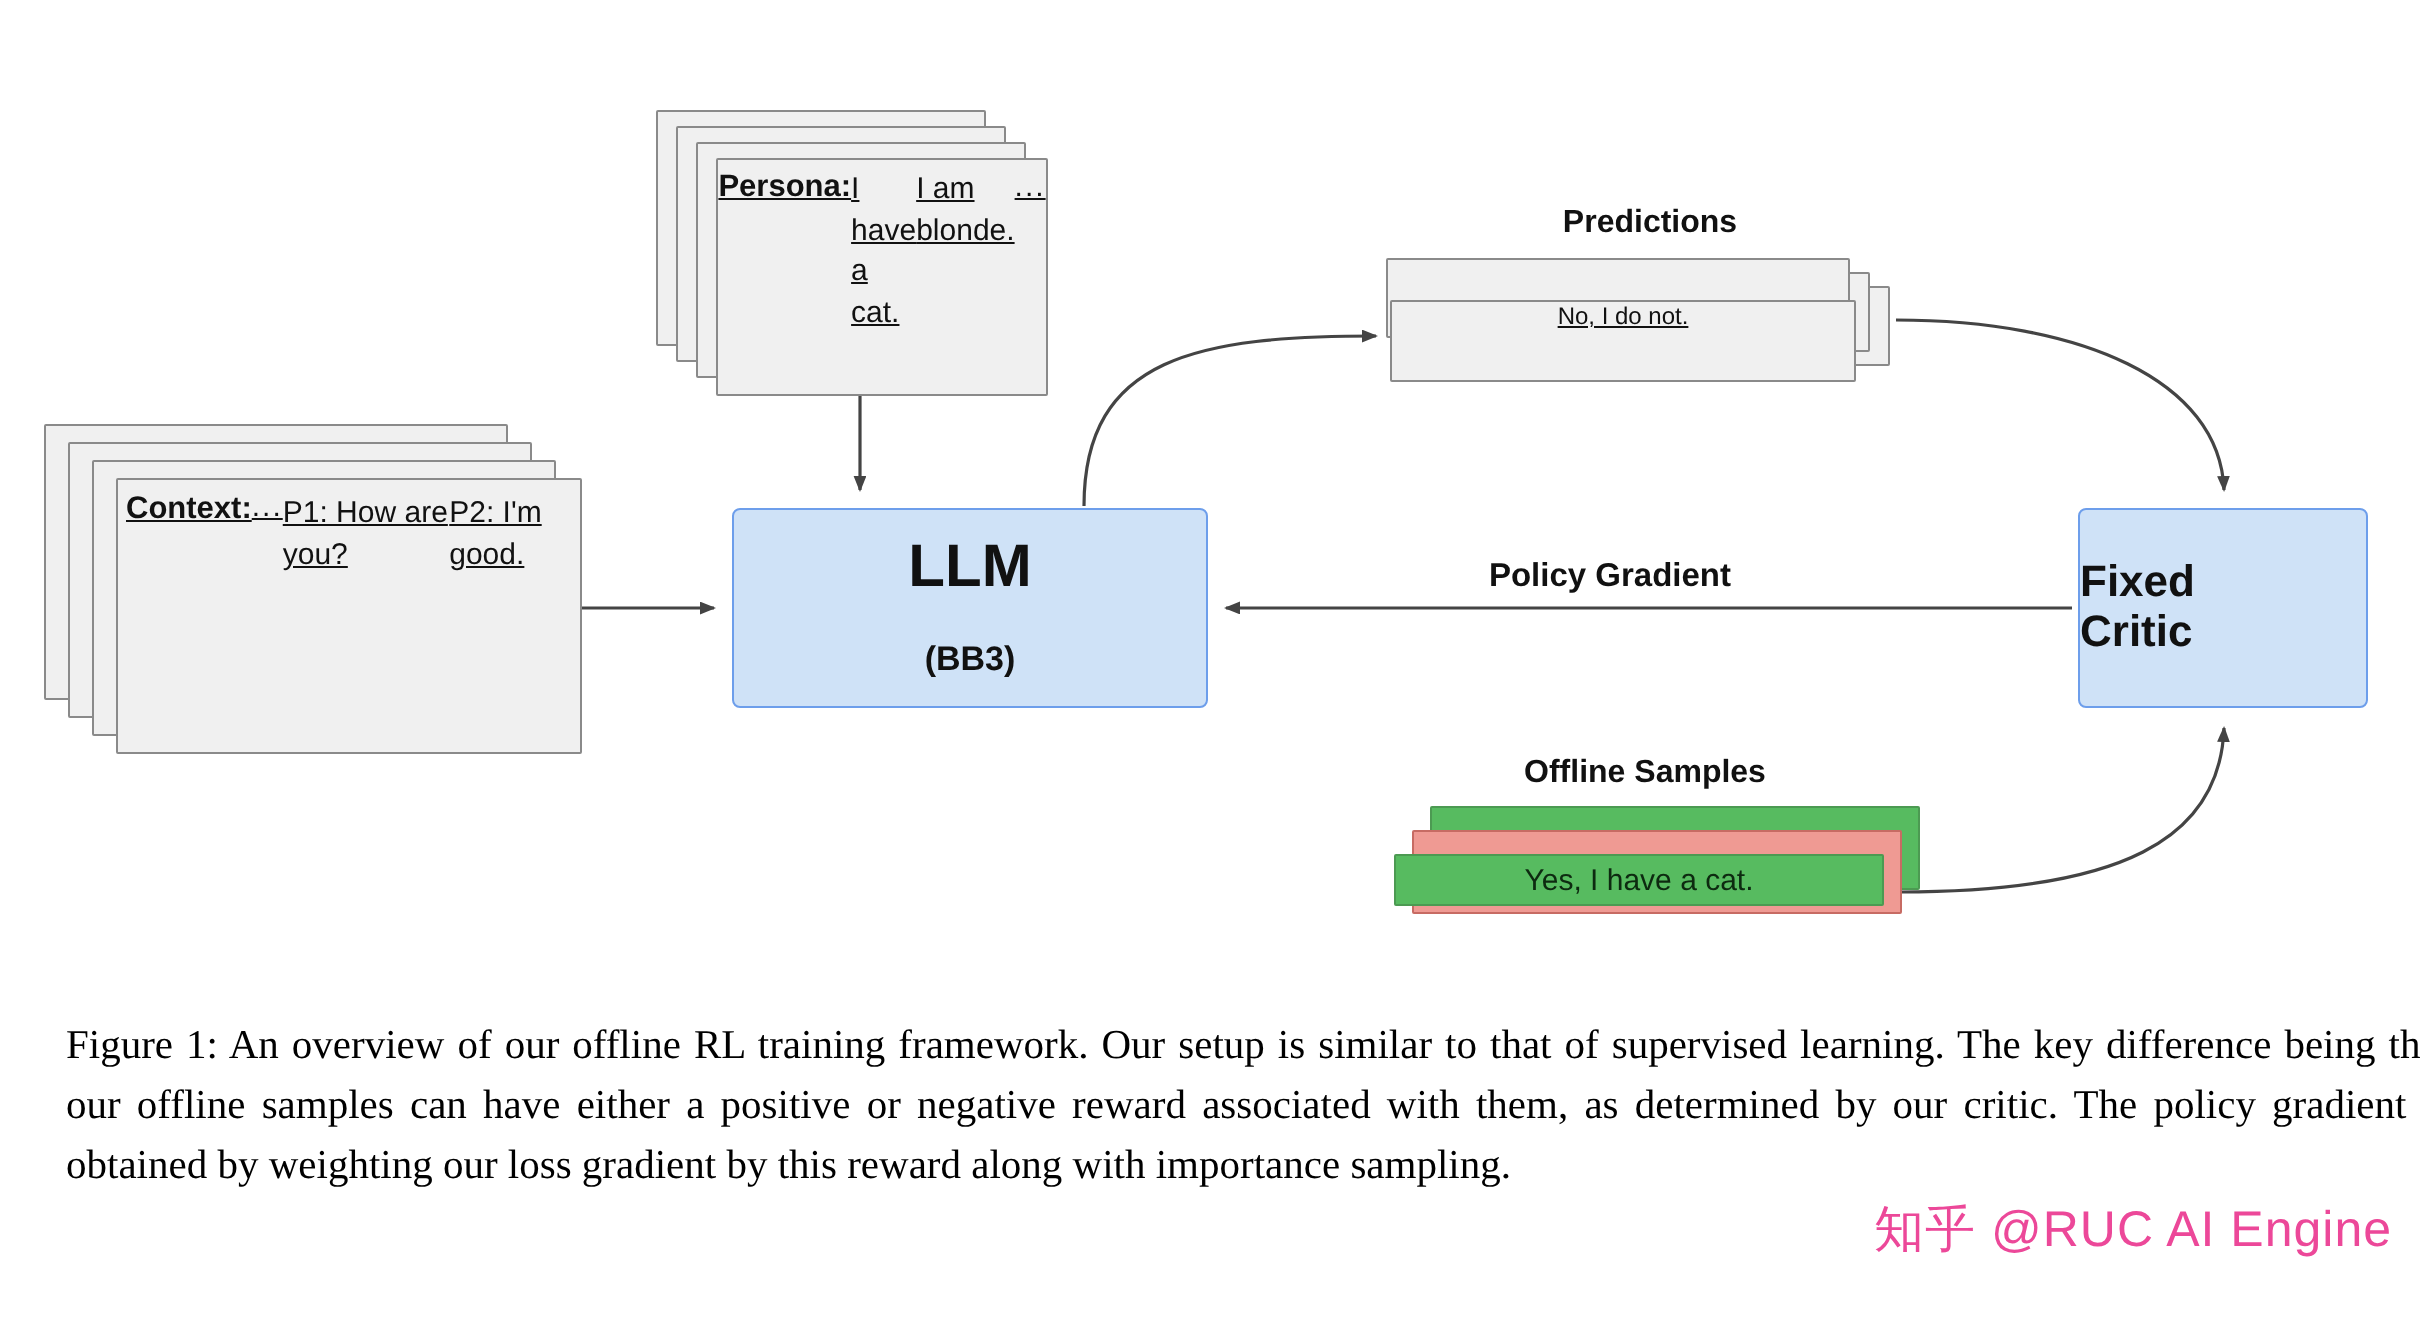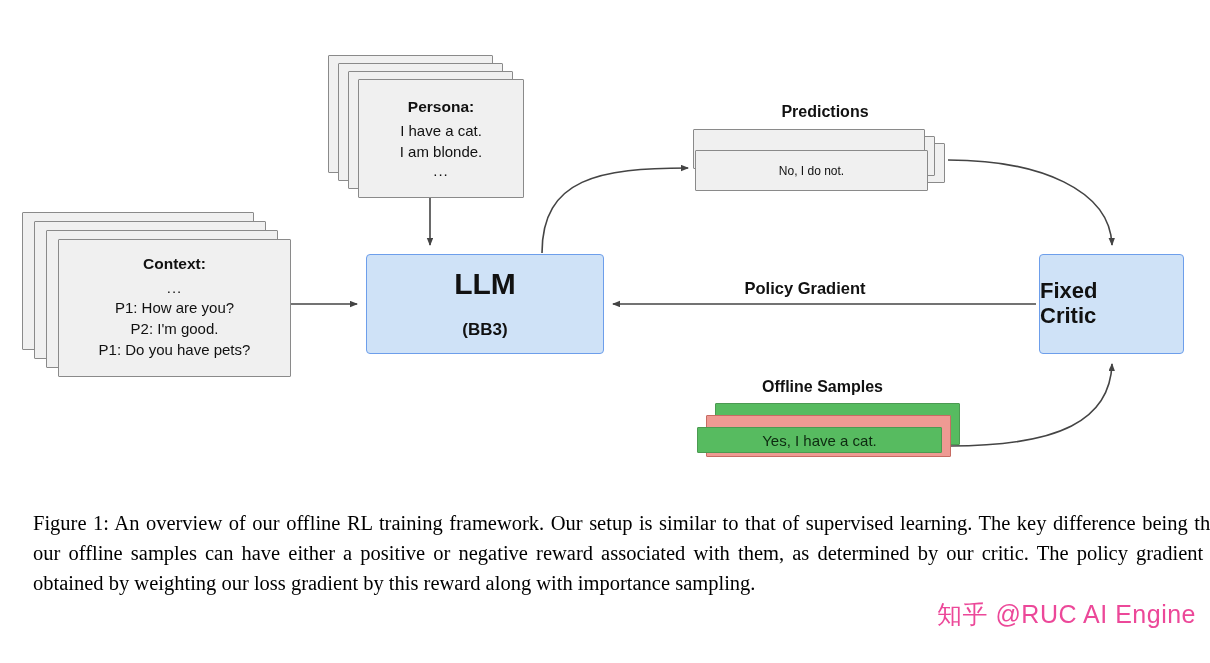--- a/index.html
+++ b/index.html
@@ -34,32 +34,33 @@
   }
   .card {
     position: absolute;
     box-sizing: border-box;
     border: 1px solid #8a8a8a;
     background: #f0f0f0;
     border-radius: 1px;
   }
   .card.top {
     display: flex;
-    flex-direction: column;
-    align-items: center;
+    flex-direction: row;
+    align-items: flex-start;
     justify-content: center;
     color: #111;
+    text-decoration: underline;
   }
 
   
   #context-stack { left: 22px; top: 212px; width: 270px; height: 165px; }
   #context-stack .c1 { left: 0px;  top: 0px;  width: 232px; height: 138px; }
   #context-stack .c2 { left: 12px; top: 9px;  width: 232px; height: 138px; }
   #context-stack .c3 { left: 24px; top: 18px; width: 232px; height: 138px; }
-  #context-stack .top { left: 36px; top: 27px; width: 233px; height: 138px; padding: 20px 4px; }
+  #context-stack .top { left: 36px; top: 27px; width: 233px; height: 138px; padding: 6px 4px; }
   .ctx-title { font-weight: bold; font-size: 15.5px; margin-bottom: 7px; }
   .ctx-line { font-size: 15px; line-height: 1.42; }
   .ctx-dots { font-size: 15px; line-height: 1.1; letter-spacing: 1px; }
 
   
   #persona-stack { left: 328px; top: 55px; width: 200px; height: 148px; }
   #persona-stack .c1 { left: 0px;  top: 0px;  width: 165px; height: 118px; }
   #persona-stack .c2 { left: 10px; top: 8px;  width: 165px; height: 118px; }
   #persona-stack .c3 { left: 20px; top: 16px; width: 165px; height: 118px; }
   #persona-stack .top { left: 30px; top: 24px; width: 166px; height: 119px; padding: 5px 4px; }
@@ -205,21 +206,20 @@
 
   <div class="stack" id="context-stack">
     <div class="card c1"></div>
     <div class="card c2"></div>
     <div class="card c3"></div>
     <div class="card top">
       <div class="ctx-title">Context:</div>
       <div class="ctx-dots">...</div>
       <div class="ctx-line">P1: How are you?</div>
       <div class="ctx-line">P2: I'm good.</div>
-      <div class="ctx-line">P1: Do you have pets?</div>
     </div>
   </div>
 
   <div class="stack" id="persona-stack">
     <div class="card c1"></div>
     <div class="card c2"></div>
     <div class="card c3"></div>
     <div class="card top">
       <div class="per-title">Persona:</div>
       <div class="per-line">I have a cat.</div>

